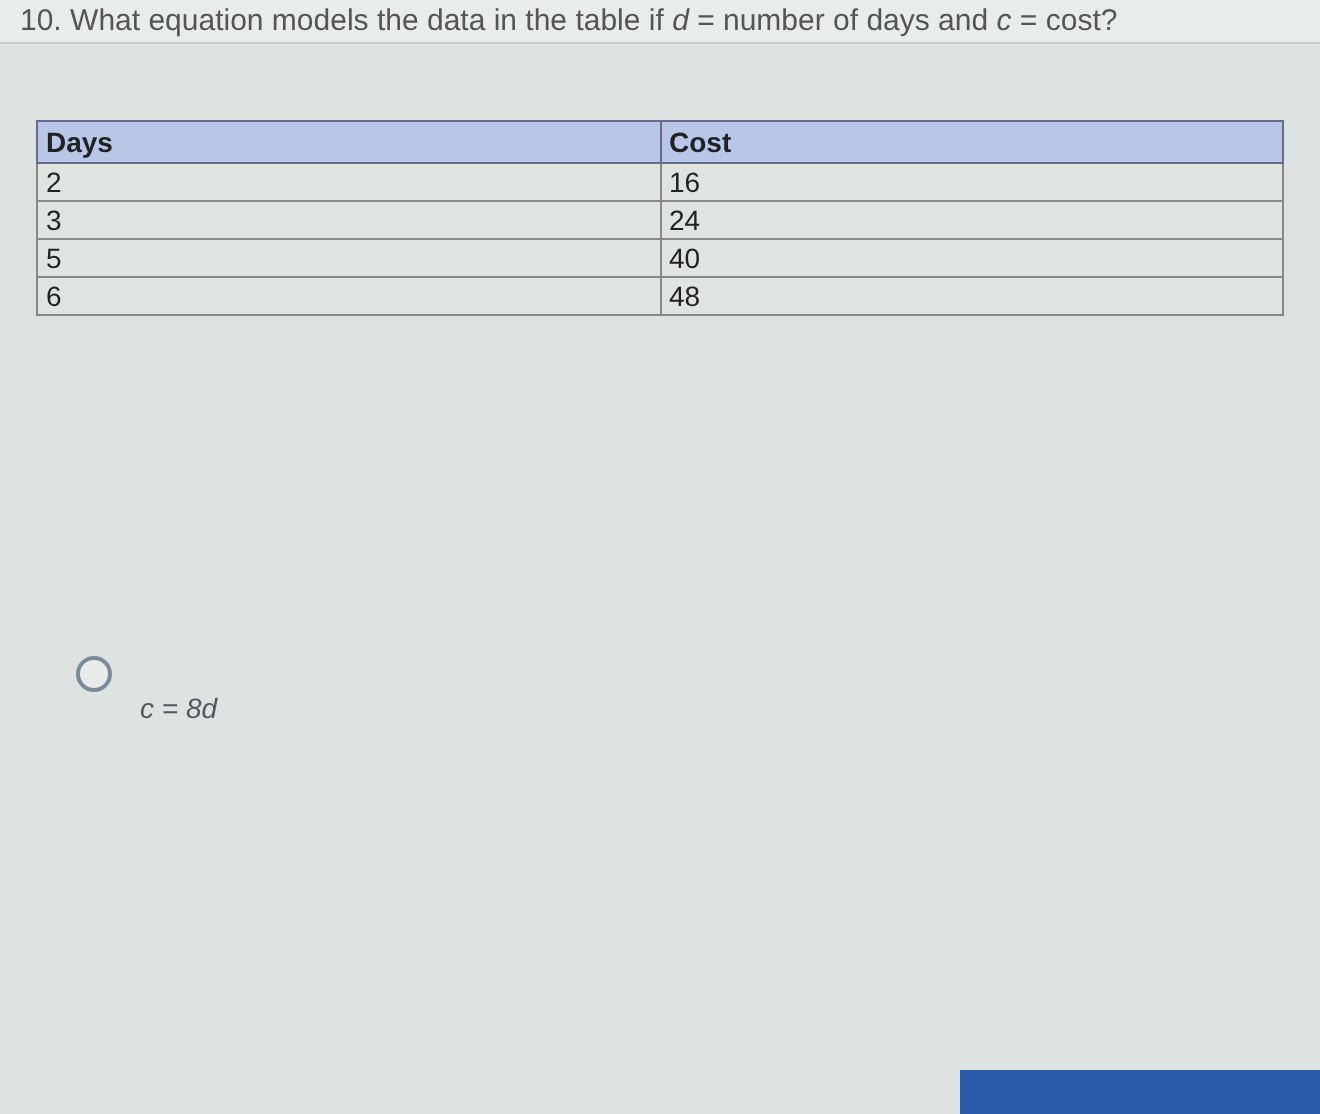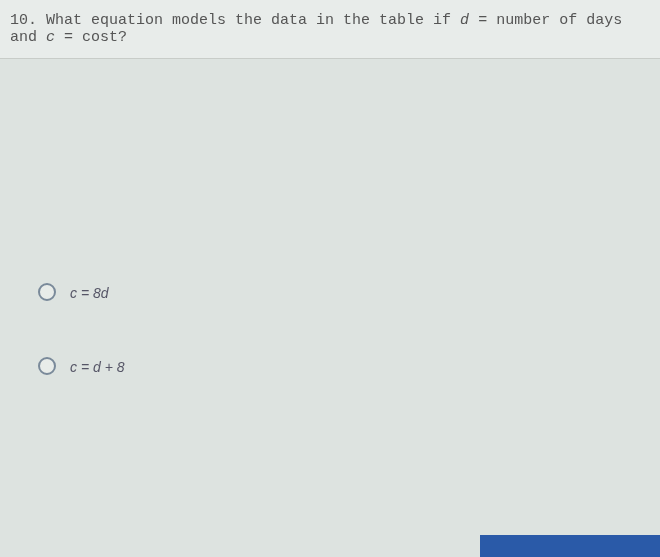--- a/index.html
+++ b/index.html
@@ -8,24 +8,23 @@
     height: 557px;
     background: #dde3e0;
     font-family: Arial, Helvetica, sans-serif;
     color: #4a5568;
     overflow: hidden;
     position: relative;
   }
   .question-bar {
     background: #e8ecea;
     border-bottom: 1px solid #c8ccc8;
-    padding: 12px 10px;
+    padding: 2px 10px;
     font-size: 15px;
     color: #555;
-    font-family: Liberation Mono, monospace;
   }
   .question-bar .num {
     color: #555;
   }
   .question-bar .ital { font-style: italic; }
   .content {
     padding: 38px 18px 0 18px;
   }
   table.data {
     width: 100%;
@@ -49,21 +48,21 @@
     font-size: 14px;
     color: #222;
     background: #dfe4e1;
   }
   .options {
     margin-top: 170px;
     padding-left: 20px;
   }
   .option {
     display: flex;
-    align-items: flex-end;
+    align-items: flex-start;
     margin-bottom: 40px;
   }
   .radio {
     width: 18px;
     height: 18px;
     border: 2px solid #7a8a9a;
     border-radius: 50%;
     background: #e8ece9;
     flex-shrink: 0;
     margin-right: 24px;
@@ -87,26 +86,48 @@
 </style>
 </head>
 <body>
 
 <div class="question-bar">
   <span class="num">10.</span>
   <span>What equation models the data in the table if </span><span class="ital">d</span><span> = number of days and </span><span class="ital">c</span><span> = cost?</span>
 </div>
 
 <div class="content">
+  <table class="data">
+    <thead>
+      <tr>
+        <th>Days</th>
+        <th>Cost</th>
+      </tr>
+    </thead>
+    <tbody>
+      <tr>
+        <td>2</td>
+        <td>16</td>
+      </tr>
+      <tr>
+        <td>3</td>
+        <td>24</td>
+      </tr>
+      <tr>
+        <td>5</td>
+        <td>40</td>
+      </tr>
+      <tr>
+        <td>6</td>
+        <td>48</td>
+      </tr>
+    </tbody>
+  </table>
 
   <div class="options">
     <div class="option">
       <div class="radio"></div>
       <div class="option-label">c = 8d</div>
-    </div>
-    <div class="option">
-      <div class="radio"></div>
-      <div class="option-label">c = d + 8</div>
     </div>
   </div>
 </div>
 
 <div class="bottom-bar"></div>
 
 </body></html>

